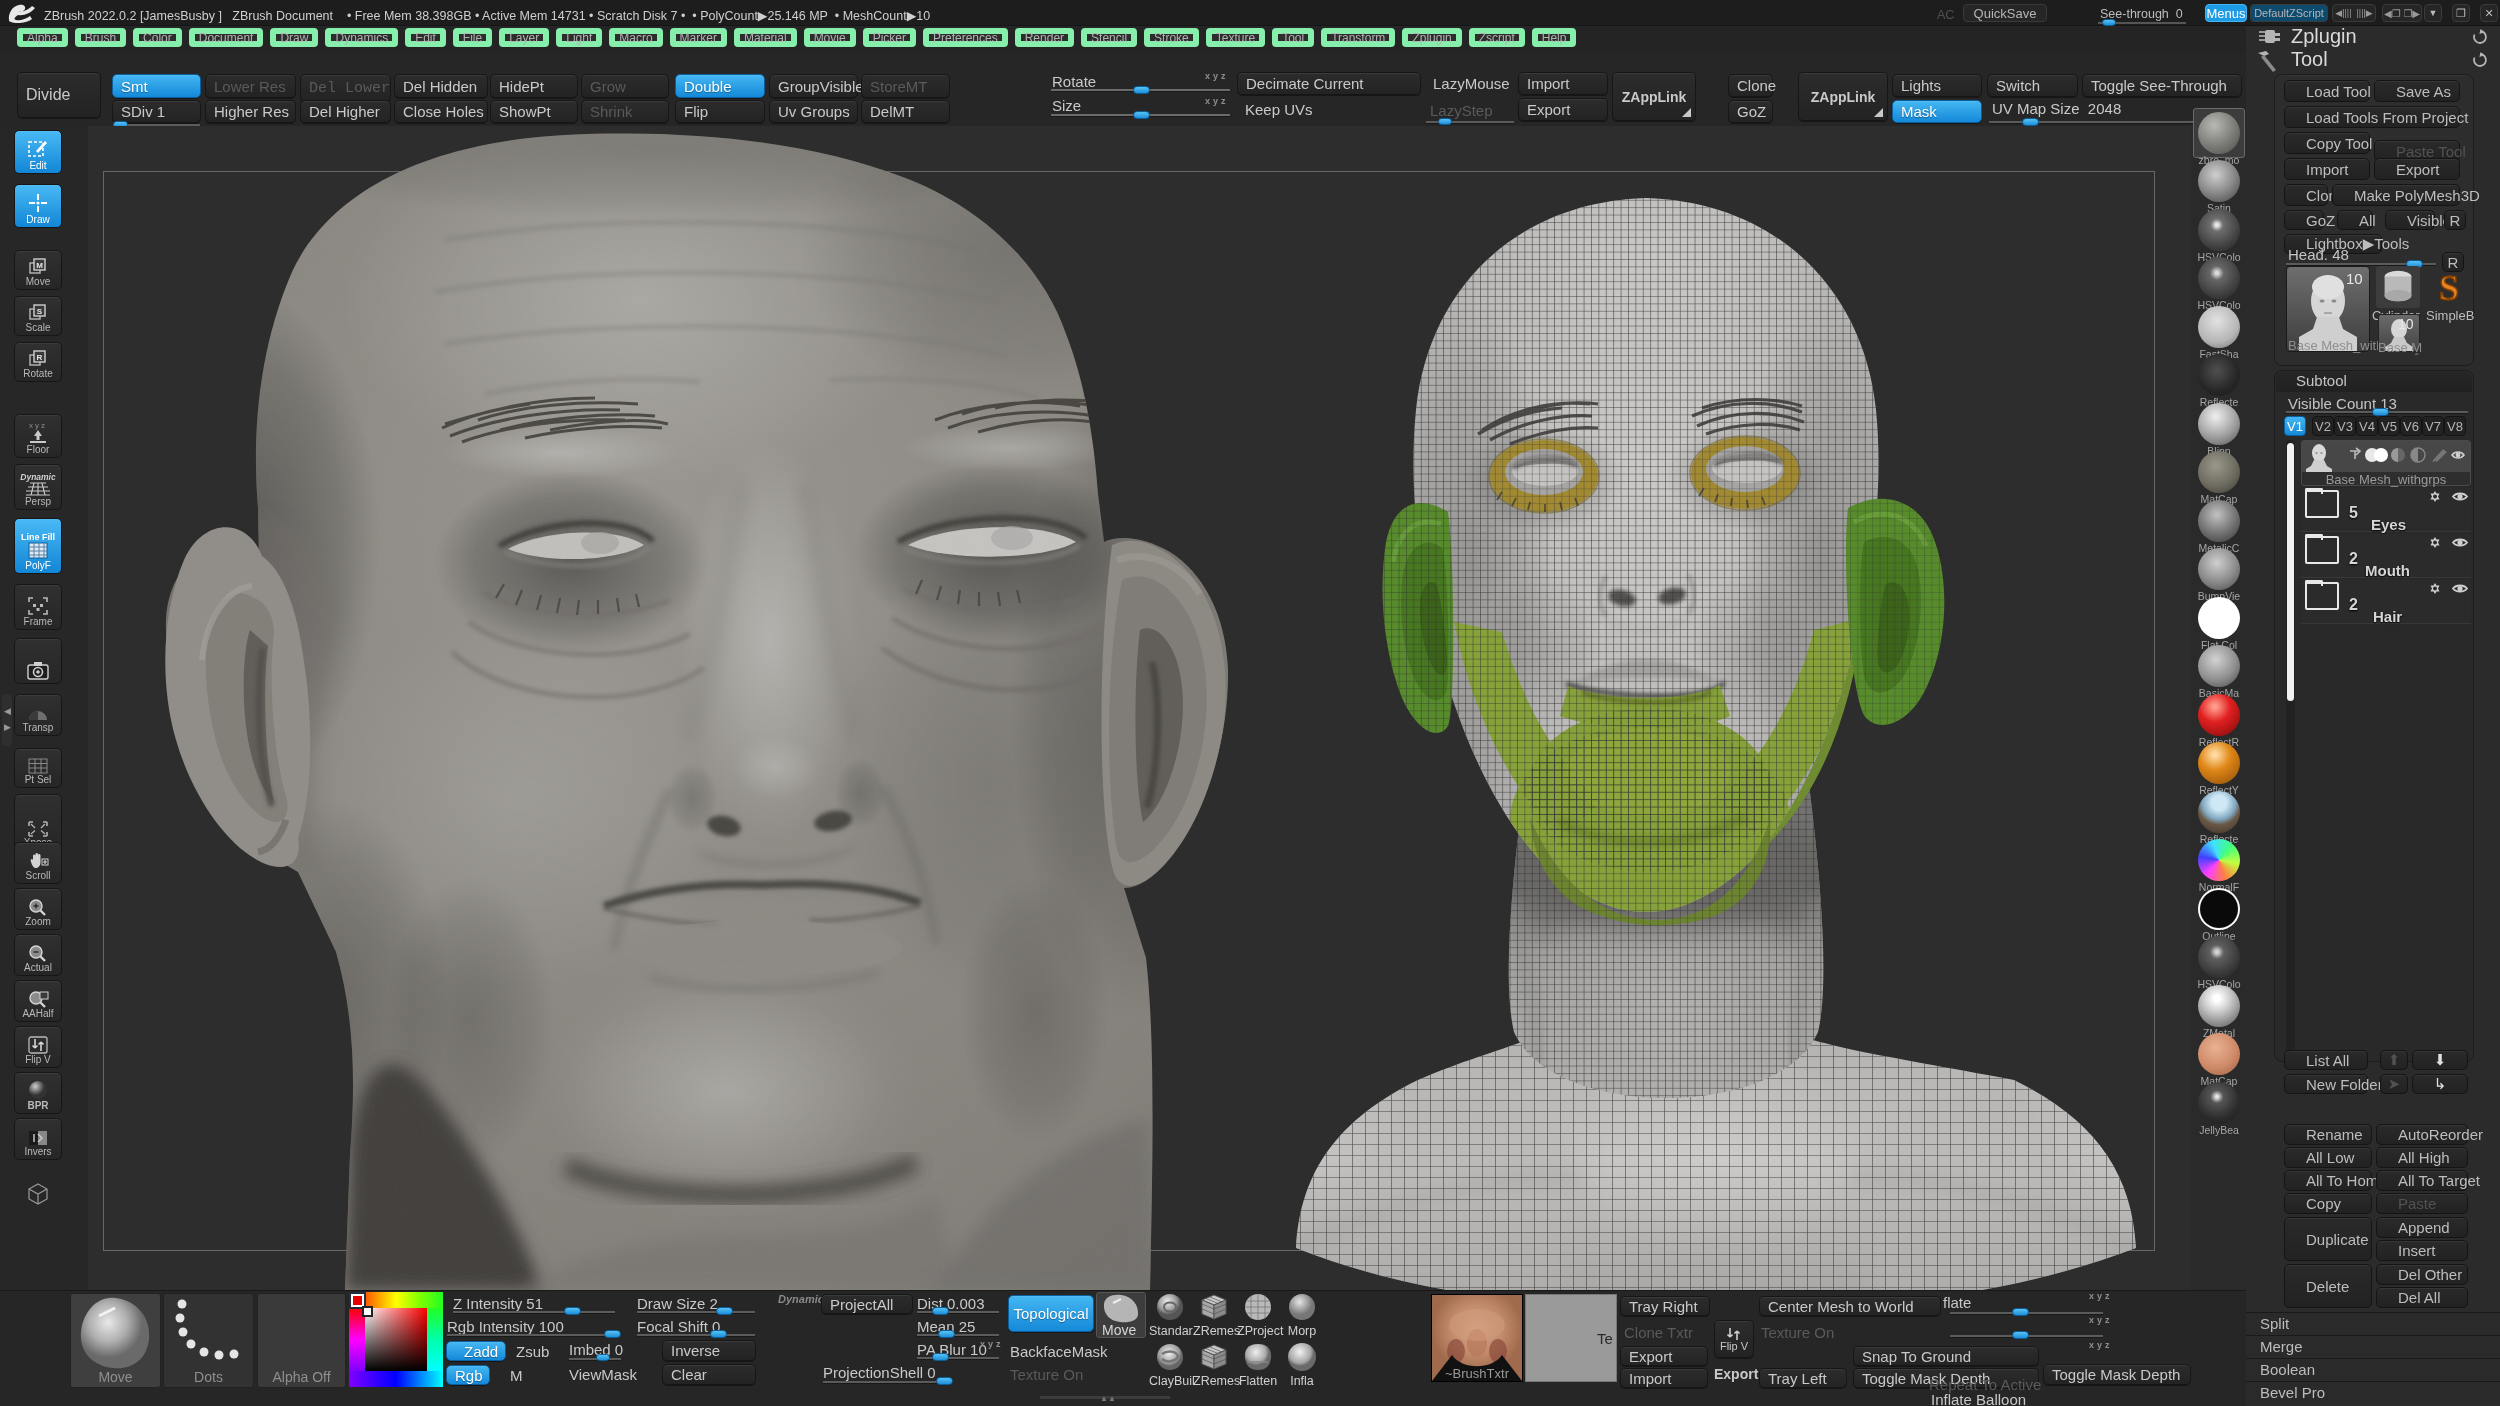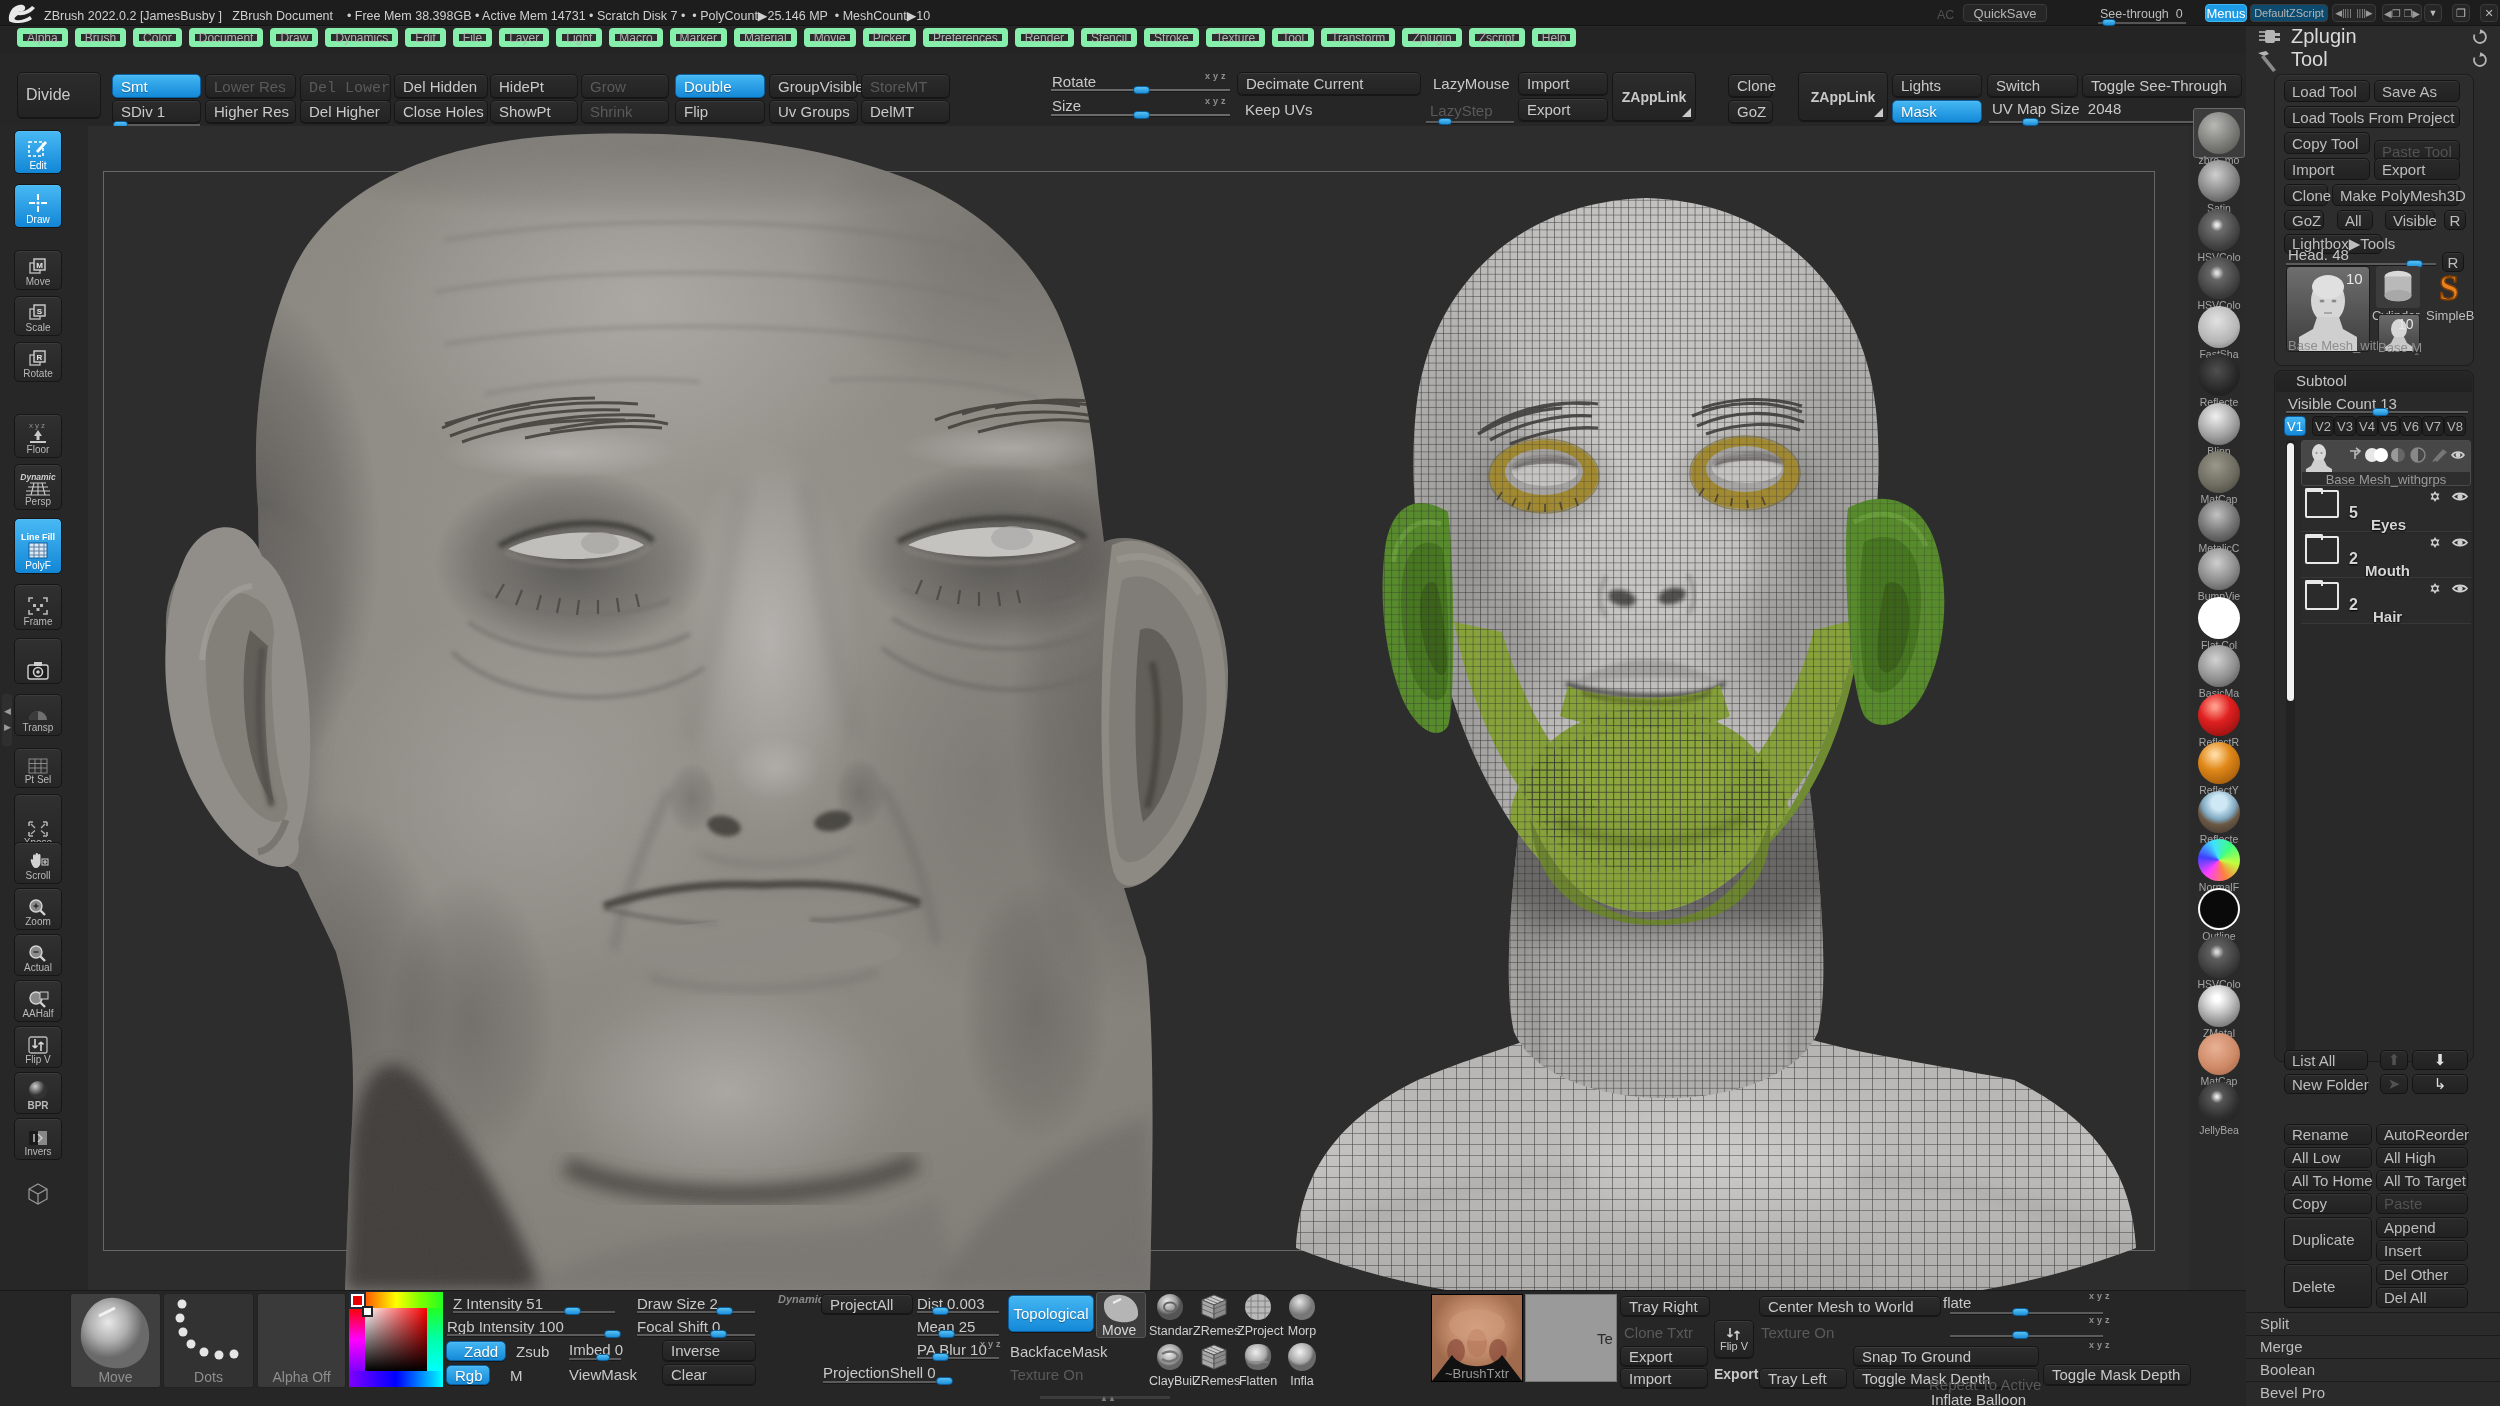--- a/index.html
+++ b/index.html
@@ -16,21 +16,21 @@
 .track { position:absolute; height:2px; background:#5b5b5b; box-shadow:0 1px 0 #191919; }
 .handle { position:absolute; width:17px; height:8px; border-radius:4px; background:linear-gradient(#57c2f5,#1e8fd8); border:1px solid #0c5e9b; }
 .xyz { position:absolute; color:#8f8f8f; font-size:9px; letter-spacing:3px; font-weight:bold; }
 
 .mbtn { position:absolute; top:27px; height:20px; background:#2e2e2e; border:1px solid #3a3a3a; border-radius:4px; color:#b5b5b5; font-size:13px; display:flex; align-items:center; justify-content:center; }
 .mrow { height:19px; background:#2d2d2d; border:6px solid #86efac; border-radius:4px; color:#b2b2b2; font-size:12px; display:flex; align-items:center; padding:0 4px; }
 
 .tico { position:absolute; left:14px; width:48px; background:linear-gradient(#303030,#262626); border:1px solid #161616; border-radius:5px; box-shadow:inset 0 1px 0 rgba(255,255,255,0.06); color:#b9b9b9; font-size:10px; display:flex; flex-direction:column; align-items:center; justify-content:flex-end; padding-bottom:2px; }
 .tico.blue { background:linear-gradient(#49b9f4,#1286d6); color:#fff; }
 
-.rbtn { position:absolute; background:linear-gradient(#2a2a2a,#222); border:1px solid #141414; box-shadow:inset 0 1px 0 rgba(255,255,255,0.06); border-radius:5px; color:#bdbdbd; font-size:15px; display:flex; align-items:center; padding-left:7px; white-space:nowrap; }
+.rbtn { position:absolute; background:linear-gradient(#2a2a2a,#222); border:1px solid #141414; box-shadow:inset 0 1px 0 rgba(255,255,255,0.06); border-radius:5px; color:#bdbdbd; font-size:15px; display:flex; align-items:center; padding-left:21px; white-space:nowrap; }
 .rbtn.c { justify-content:center; padding-left:0; }
 .rbtn.dim { color:#525252; }
 .sechead { position:absolute; left:2246px; width:254px; height:22px; background:#2a2a2a; border-top:1px solid #1a1a1a; color:#bdbdbd; font-size:15px; display:flex; align-items:center; padding-left:14px; }
 .vtab { position:absolute; left:2284px; top:416px; width:22px; height:20px; background:#222; border:1px solid #151515; border-radius:4px; color:#b5b5b5; font-size:13px; display:flex; align-items:center; justify-content:center; }
 .vtab.blue { background:linear-gradient(#45b7f3,#1489d8); color:#fff; border-color:#0b5f9e; }
 .stitem { position:absolute; left:2301px; width:170px; height:44px; background:#2b2b2b; border-bottom:1px solid #383838; }
 .stitem .cnt { position:absolute; left:48px; top:16px; color:#d5d5d5; font-size:16px; font-weight:bold; text-shadow:0 1px 2px #000; }
 .stitem .nm { position:absolute; top:28px; color:#d5d5d5; font-size:15px; font-weight:bold; text-shadow:0 1px 2px #000; }
 .stitem::before { content:""; position:absolute; left:4px; top:2px; width:30px; height:24px; border:2px solid #e8e8e8; border-radius:2px; box-shadow:inset 0 0 0 1px #2b2b2b; }
 .stitem::after { content:""; position:absolute; left:4px; top:0px; width:14px; height:4px; border:2px solid #e8e8e8; border-bottom:none; border-radius:2px 2px 0 0; }

